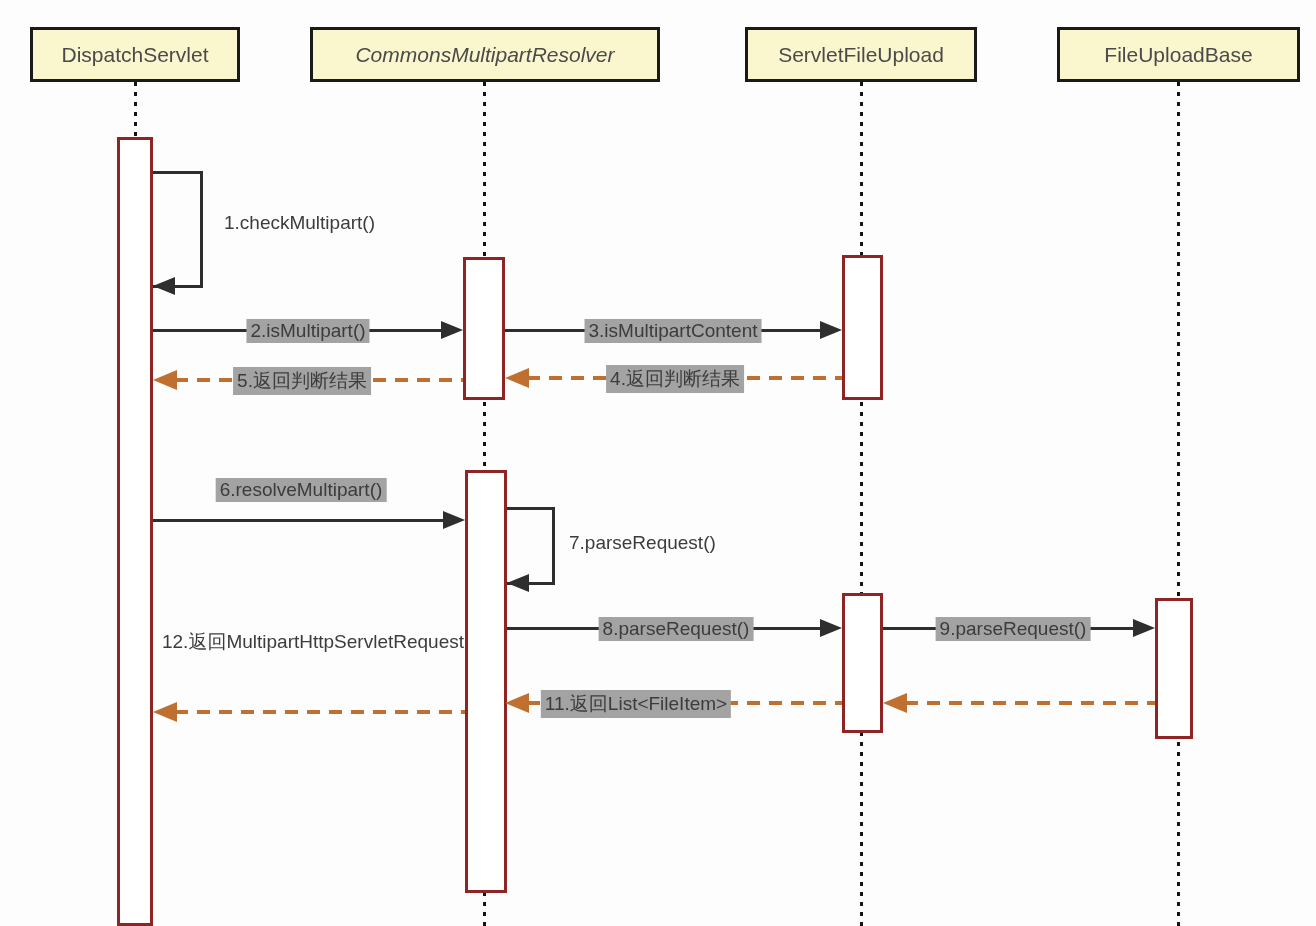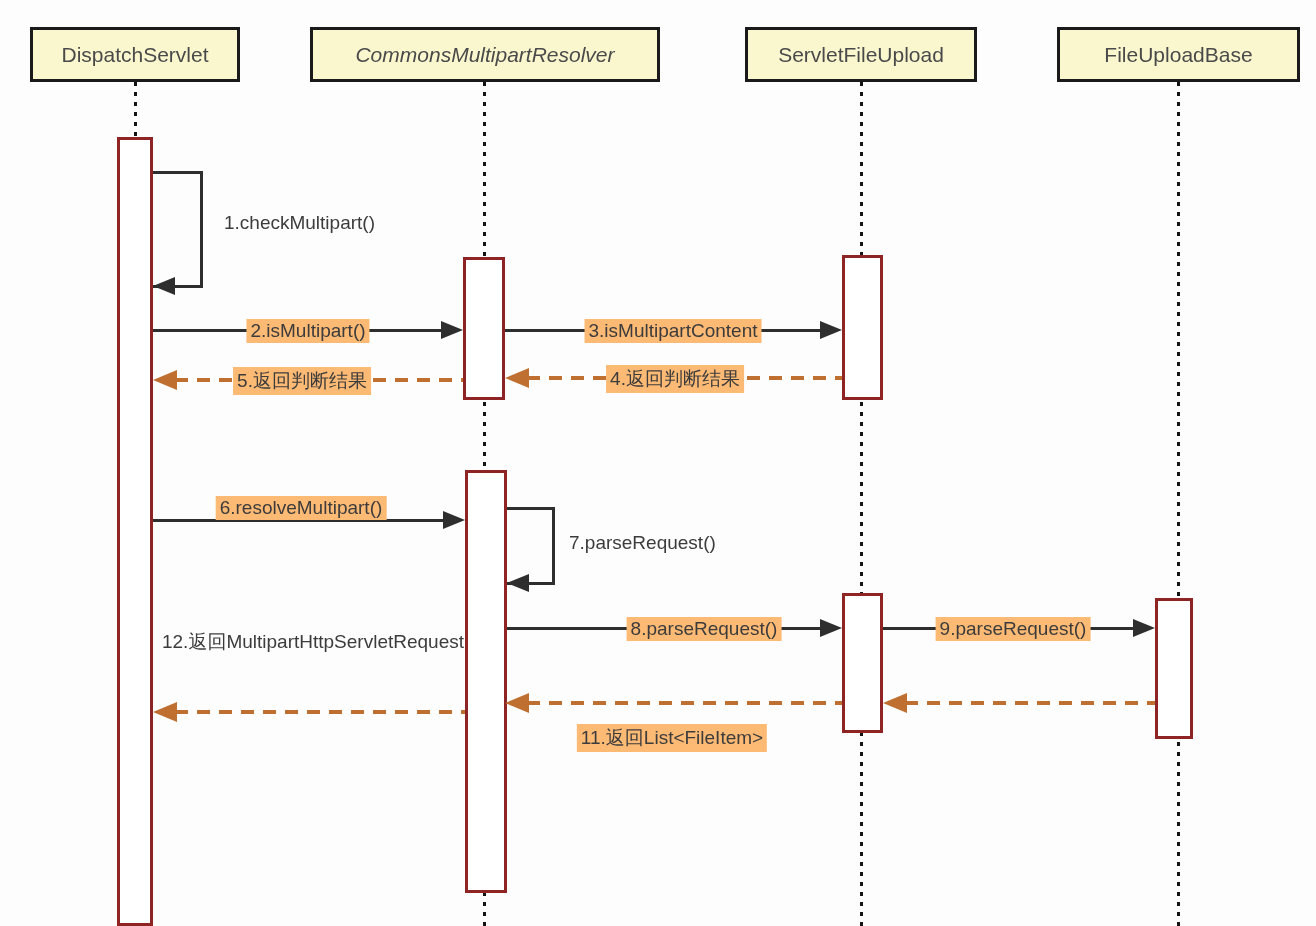--- a/index.html
+++ b/index.html
@@ -36,21 +36,21 @@
   .arr-right{border-top:9px solid transparent;border-bottom:9px solid transparent;border-left:22px solid #2e2e2e;}
   .arr-left{border-top:9px solid transparent;border-bottom:9px solid transparent;border-right:22px solid #2e2e2e;}
   .arr-left-o{border-top:10px solid transparent;border-bottom:10px solid transparent;border-right:24px solid #bf7030;}
   
   .self-loop{
     position:absolute;border:3px solid #2e2e2e;border-left:none;
     background:transparent;box-sizing:border-box;z-index:4;
   }
   
   .msg-label{
-    position:absolute;transform:translate(-50%,-50%);background:#fdba74;
+    position:absolute;transform:translate(-50%,-50%);background:#a3a3a3;
     padding:1px 4px;font-size:19px;white-space:nowrap;z-index:6;color:#3c3c3c;
   }
   .msg-label.plain{background:transparent;transform:none;white-space:nowrap;}
   .msg-label.wrap{
     transform:none;white-space:normal;text-align:center;background:transparent;
     overflow-wrap:anywhere;line-height:1.35;
   }
 </style>
 </head>
 <body>
@@ -97,38 +97,38 @@
   <div class="line-dashed" style="left:527px;top:376px;width:315px;"></div>
   <div class="arr arr-left-o" style="left:505px;top:368px;"></div>
   <div class="msg-label" style="left:675px;top:379px;text-align:center;">4.返回判断结果</div>
 
   <div class="line-dashed" style="left:175px;top:378px;width:288px;"></div>
   <div class="arr arr-left-o" style="left:153px;top:370px;"></div>
   <div class="msg-label" style="left:302px;top:381px;">5.返回判断结果</div>
 
   <div class="line-solid" style="left:153px;top:519px;width:290px;"></div>
   <div class="arr arr-right" style="left:443px;top:511px;"></div>
-  <div class="msg-label" style="left:301px;top:508px;">6.resolveMultipart()</div>
+  <div class="msg-label" style="left:301px;top:490px;">6.resolveMultipart()</div>
 
   <div class="self-loop" style="left:507px;top:507px;width:48px;height:78px;"></div>
   <div class="arr arr-left" style="left:507px;top:574px;"></div>
   <div class="msg-label plain" style="left:565px;top:531px;">7.parseRequest()</div>
 
   <div class="line-solid" style="left:507px;top:627px;width:317px;"></div>
   <div class="arr arr-right" style="left:820px;top:619px;"></div>
-  <div class="msg-label" style="left:704px;top:629px;">8.parseRequest()</div>
+  <div class="msg-label" style="left:676px;top:629px;">8.parseRequest()</div>
 
   <div class="line-solid" style="left:883px;top:627px;width:250px;"></div>
   <div class="arr arr-right" style="left:1133px;top:619px;"></div>
   <div class="msg-label" style="left:1013px;top:629px;">9.parseRequest()</div>
 
   <div class="line-dashed" style="left:905px;top:701px;width:250px;"></div>
   <div class="arr arr-left-o" style="left:883px;top:693px;"></div>
 
   <div class="line-dashed" style="left:527px;top:701px;width:315px;"></div>
   <div class="arr arr-left-o" style="left:505px;top:693px;"></div>
-  <div class="msg-label" style="left:672px;top:704px;margin-top:34px;">11.返回List&lt;FileItem&gt;</div>
+  <div class="msg-label" style="left:636px;top:704px;">11.返回List&lt;FileItem&gt;</div>
 
   <div class="line-dashed" style="left:175px;top:710px;width:290px;"></div>
   <div class="arr arr-left-o" style="left:153px;top:702px;"></div>
   <div class="msg-label wrap" style="left:153px;top:628px;width:312px;">12.返回MultipartHttpServletRequest</div>
 
 </div>
 
 </body></html>

